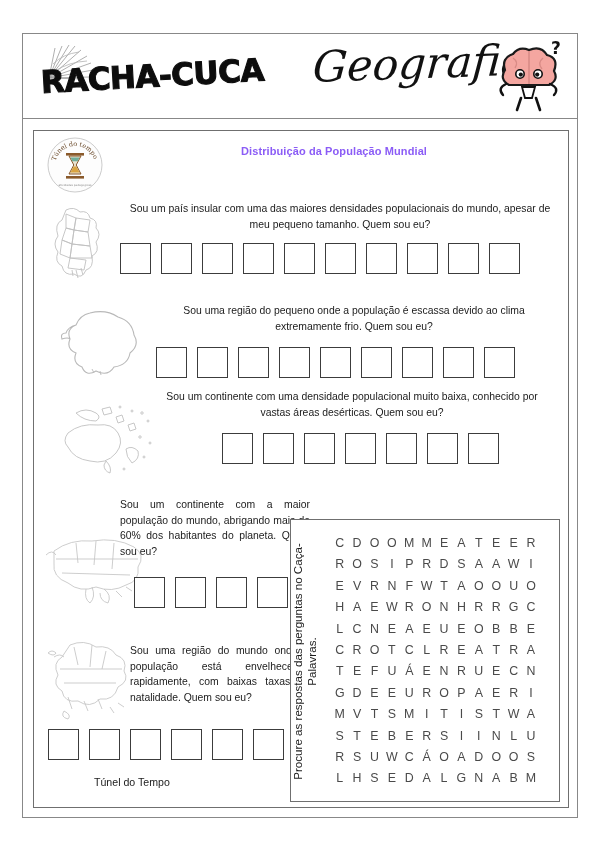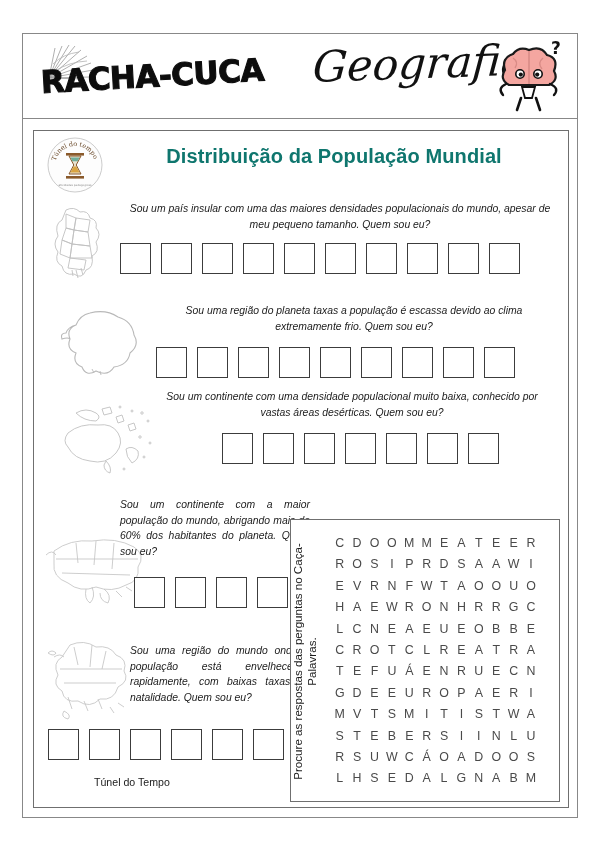--- a/index.html
+++ b/index.html
@@ -100,41 +100,40 @@
     width: 58px;
     height: 58px;
   }
 
   .page-title {
     position: absolute;
     left: 80px;
     top: 14px;
     width: 440px;
     text-align: center;
-    font-size: 20px;
+    font-size: 11px;
     font-weight: bold;
-    color: #0f766e;
+    color: #8b5cf6;
     letter-spacing: 0.1px;
   }
 
   
   .q-block { position: absolute; }
 
   .q-map {
     position: absolute;
     opacity: 0.62;
   }
 
   .q-text {
     position: absolute;
     font-size: 10.4px;
     line-height: 15.5px;
     color: #1b1b1b;
     text-align: center;
-    font-style: italic;
   }
   .q-text.justify { text-align: justify; }
 
   .boxrow {
     position: absolute;
     display: flex;
   }
   .ansbox {
     width: 31px;
     height: 31px;
@@ -296,21 +295,21 @@
         <div class="ansbox"></div>
       </div>
     </div>
 
     <div class="q-block" style="left:0;top:172px;width:536px;height:92px;">
       <svg class="q-map" style="left:22px;top:4px;" width="90" height="78" viewBox="0 0 90 78">
         <path d="M34 6 Q50 2 62 10 Q76 14 78 28 Q84 38 74 46 Q72 58 58 60 Q52 70 40 64 Q30 70 26 60 Q16 56 20 46 Q10 42 14 32 Q10 22 20 18 Q24 8 34 6 Z
                  M20 18 Q12 20 10 26 Q4 26 6 32 Q12 30 14 32" fill="none" stroke="#8e8e8e" stroke-width="1.1"></path>
         <path d="M36 62 L38 66 M44 64 L45 68" fill="none" stroke="#8e8e8e" stroke-width="0.9"></path>
       </svg>
-      <div class="q-text" style="left:120px;top:0px;width:400px;">Sou uma região do planeta taxas a população é escassa devido ao clima extremamente frio. Quem sou eu?</div>
+      <div class="q-text" style="left:120px;top:0px;width:400px;">Sou uma região do pequeno onde a população é escassa devido ao clima extremamente frio. Quem sou eu?</div>
       <div class="boxrow" style="left:122px;top:44px;">
         <div class="ansbox"></div>
         <div class="ansbox"></div>
         <div class="ansbox"></div>
         <div class="ansbox"></div>
         <div class="ansbox"></div>
         <div class="ansbox"></div>
         <div class="ansbox"></div>
         <div class="ansbox"></div>
         <div class="ansbox"></div>

